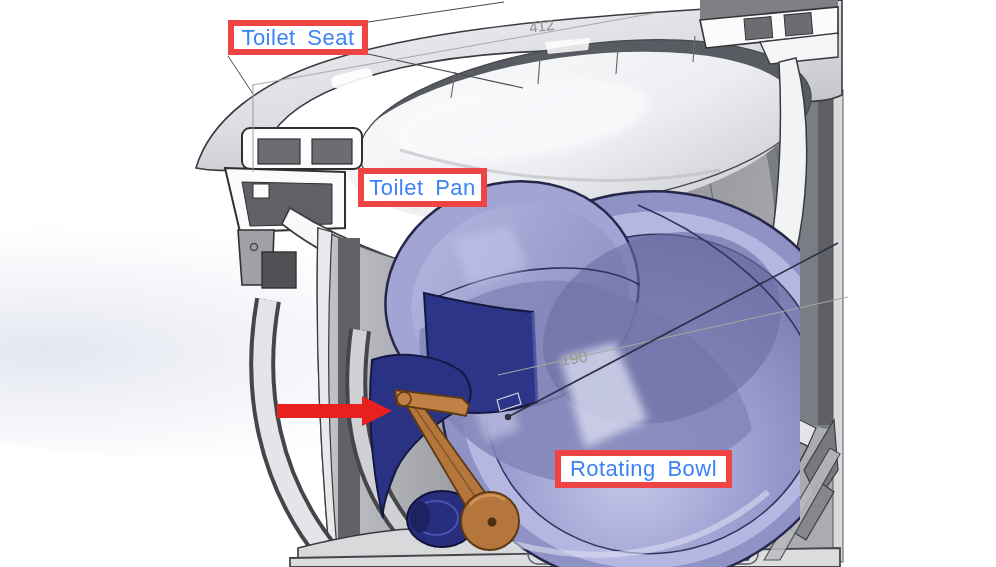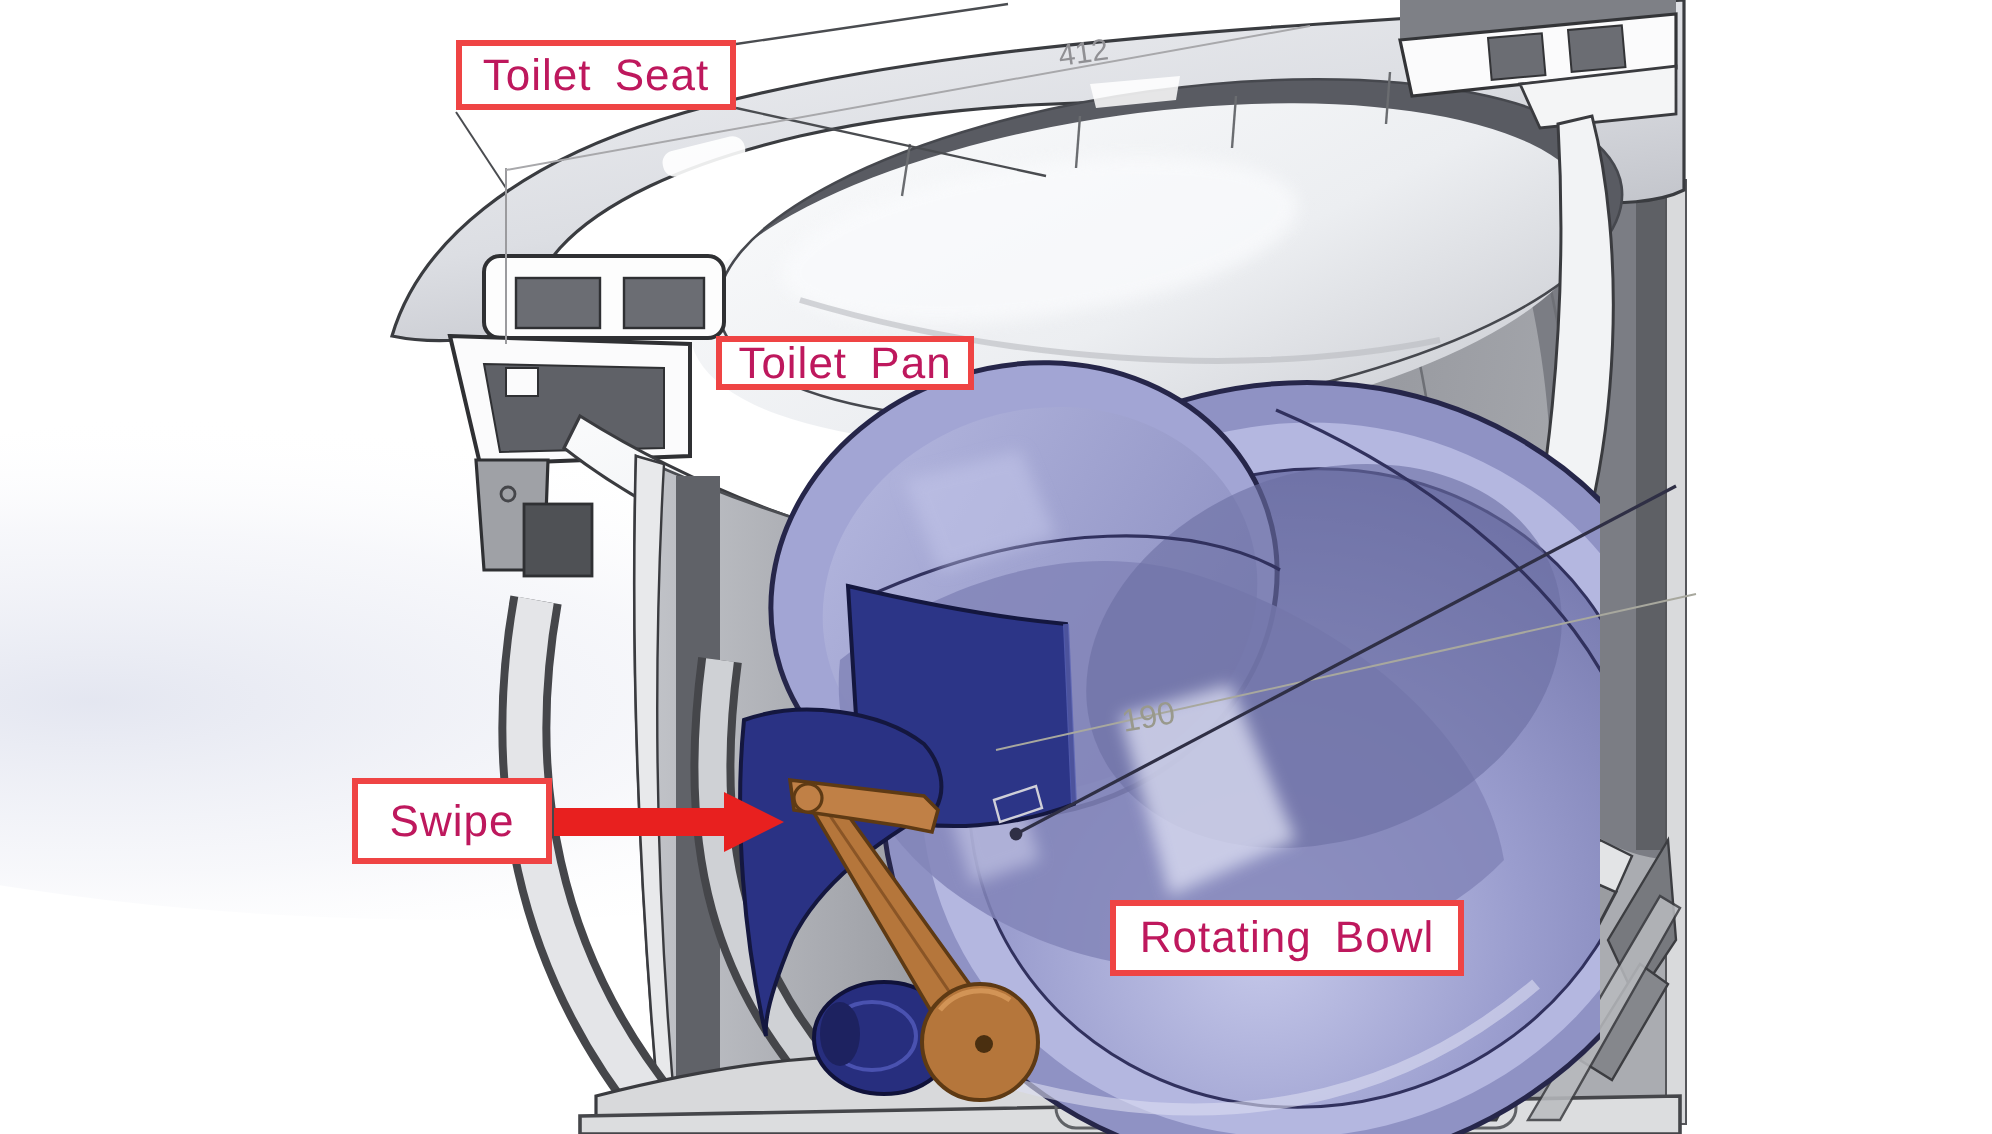--- a/index.html
+++ b/index.html
@@ -3,26 +3,26 @@
 <meta charset="utf-8">
 <style>
   html,body{margin:0;padding:0;background:#fff;}
   .stage{
     position:relative;width:996px;height:567px;overflow:hidden;
     background:#ffffff;font-family:"Liberation Sans",sans-serif;
   }
   .stage svg{position:absolute;left:0;top:0;}
   .callout{
     position:absolute;display:flex;align-items:center;justify-content:center;
-    background:#ffffff;border:3px solid #ef4444;color:#be185d;
+    background:#ffffff;border:6px solid #ef4444;color:#3b82f6;
     font-size:22px;font-weight:400;letter-spacing:.5px;word-spacing:5px;
     box-sizing:border-box;white-space:nowrap;
   }
   .co-seat{left:228px;top:20px;width:140px;height:35px;}
-  .co-pan{left:358px;top:168px;width:129px;height:27px;}
+  .co-pan{left:358px;top:168px;width:129px;height:39px;}
   .co-swipe{left:176px;top:389px;width:100px;height:43px;}
   .co-bowl{left:555px;top:450px;width:177px;height:38px;}
 </style>
 </head>
 <body>
 
 <div class="stage">
 
 <svg width="996" height="567" viewBox="0 0 996 567">
   <defs>
@@ -239,20 +239,17 @@
 
   <polygon points="277,404 362,404 362,396 392,411 362,426 362,418 277,418" fill="#e8201f"></polygon>
 </svg>
 
 <div class="callout co-seat">
   <span>Toilet Seat</span>
 </div>
 <div class="callout co-pan">
   <span>Toilet Pan</span>
 </div>
-<div class="callout co-swipe">
-  <span>Swipe</span>
-</div>
 <div class="callout co-bowl">
   <span>Rotating Bowl</span>
 </div>
 
 </div>
 
 </body></html>

